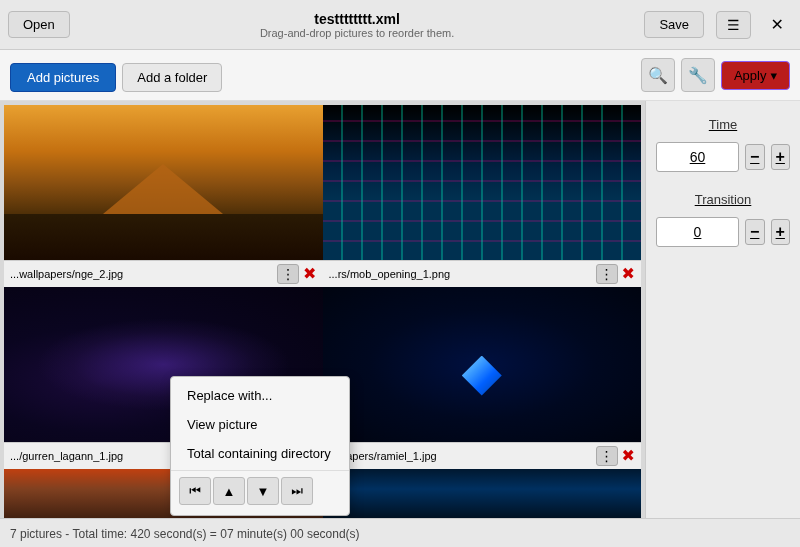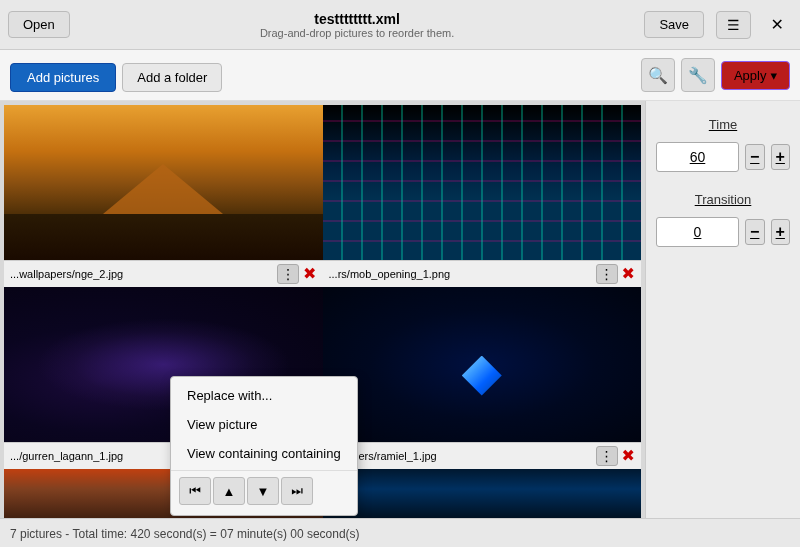--- a/index.html
+++ b/index.html
@@ -479,21 +479,21 @@
       </div>
       <div class="image-cell">
         <div class="image-thumb img-partial2" style="height:50px;"></div>
       </div>
 
     </div>
 
     <div class="context-menu">
       <div class="menu-item">Replace with...</div>
       <div class="menu-item">View picture</div>
-      <div class="menu-item">View containing containing</div>
+      <div class="menu-item">Total containing directory</div>
       <div class="menu-arrows">
         <button class="arrow-btn">
           <span>⏮</span>
         </button>
         <button class="arrow-btn">
           <span>▲</span>
         </button>
         <button class="arrow-btn">
           <span>▼</span>
         </button>

